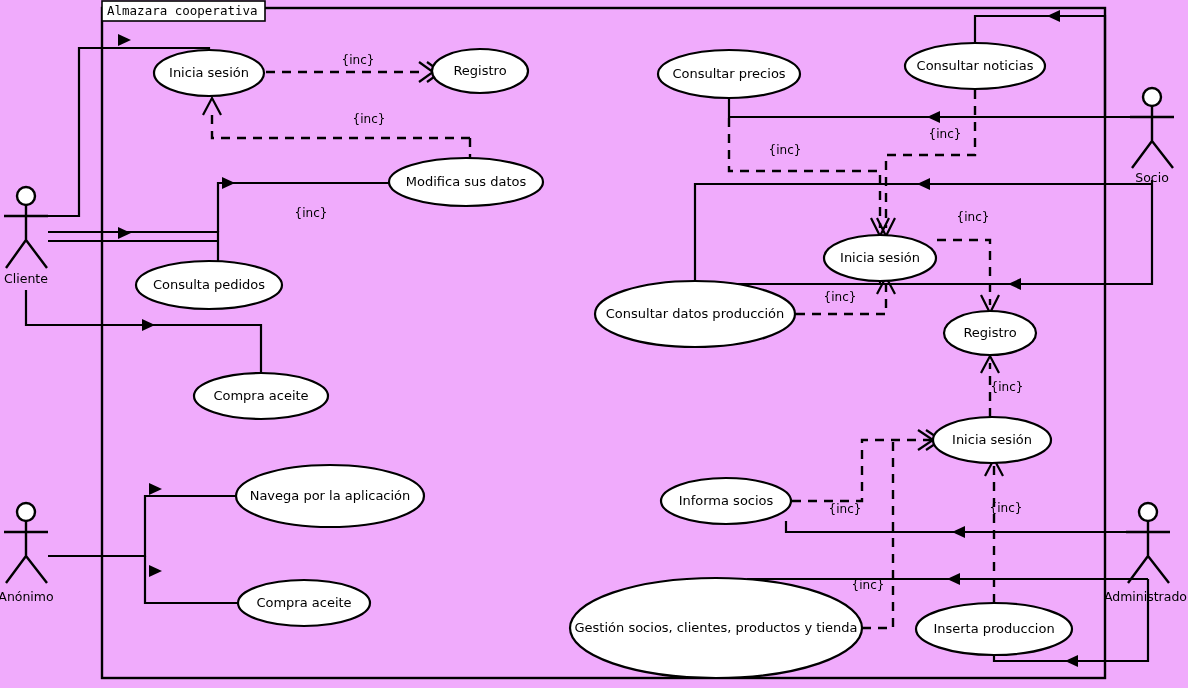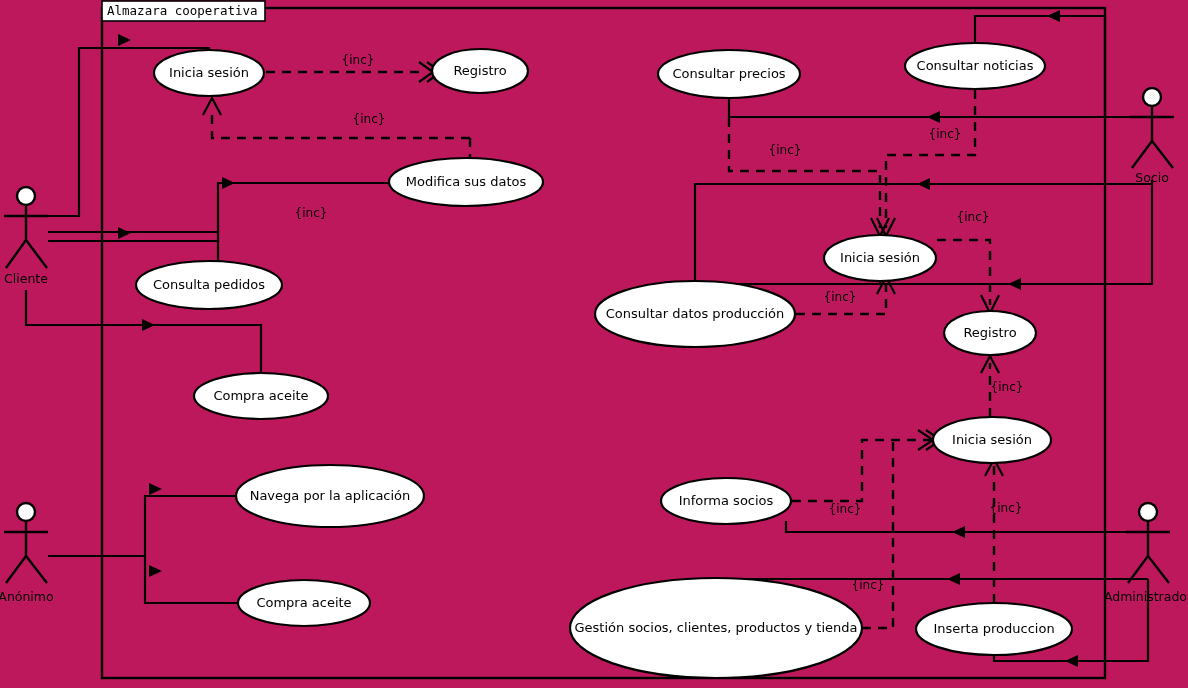--- a/index.html
+++ b/index.html
@@ -7,21 +7,21 @@
     padding: 0;
     background: #ffffff;
   }
   body {
     font-family: "DejaVu Sans", sans-serif;
   }
   #diagram-root {
     position: relative;
     width: 1188px;
     height: 688px;
-    background: #be185d;
+    background: #f0abfc;
     overflow: hidden;
   }
   svg#uml {
     position: absolute;
     top: 0;
     left: 0;
     width: 1188px;
     height: 688px;
   }
   .sys-box {

